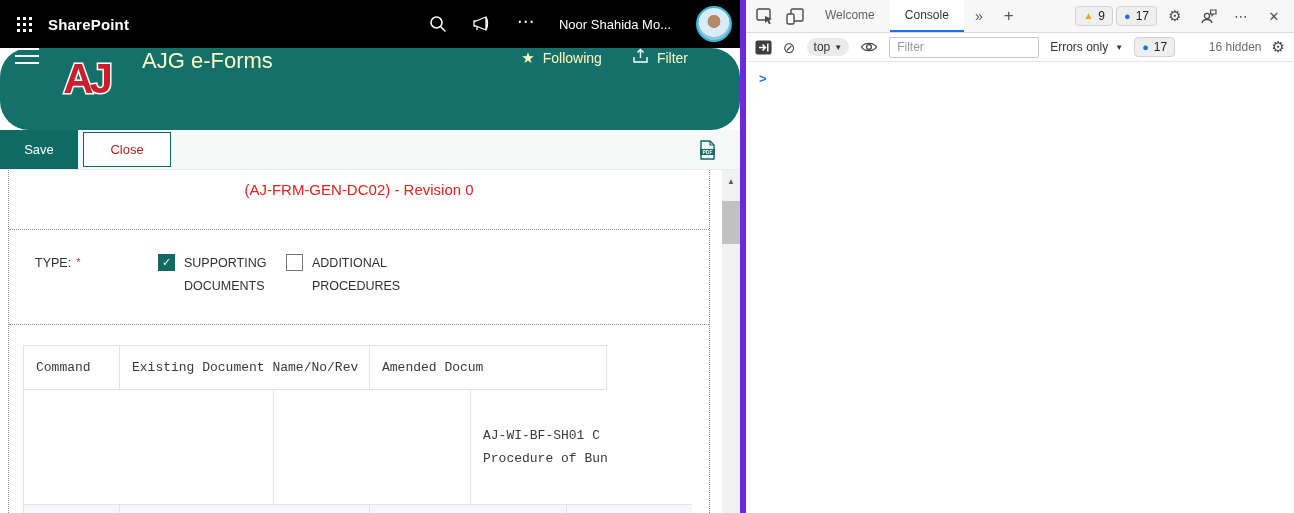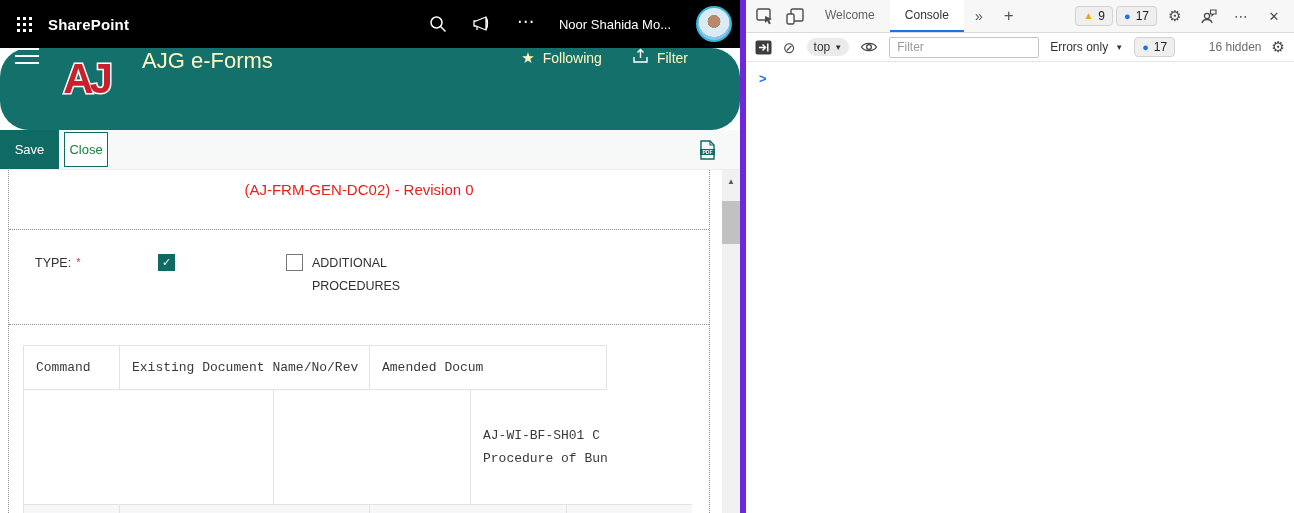--- a/index.html
+++ b/index.html
@@ -27,22 +27,22 @@
   .hamburger { width:42px; margin-left:6px; display:flex; flex-direction:column; gap:5px; align-items:center; cursor:pointer; }
   .hamburger i { display:block; width:24px; height:2px; background:#fff; }
   .logo { margin-left:10px; flex:0 0 auto; }
   .site-title { margin-left:28px; font-size:22px; font-weight:normal; }
   .hdr-right { margin-left:auto; display:flex; align-items:center; gap:30px; padding-right:52px; font-size:14px; }
   .hdr-action { display:flex; align-items:center; gap:8px; cursor:pointer; }
   .star-ic { font-size:15px; }
 
   
   .cmdbar { height:40px; background:#f7f8f8; border-bottom:1px solid #ececec; display:flex; align-items:stretch; flex:0 0 40px; }
-  .btn-save { width:59px; background:#0e6a63; color:#fff; font-size:13px; display:flex; align-items:center; justify-content:center; cursor:pointer; font-family:inherit; border:none; }
-  .btn-close { width:44px; margin:2px 8px 2px 5px; background:#fff; border:1px solid #0e6a63; color:#15803d; font-size:13px; display:flex; align-items:center; justify-content:center; cursor:pointer; font-family:inherit; }
+  .btn-save { width:78px; background:#0e6a63; color:#fff; font-size:13px; display:flex; align-items:center; justify-content:center; cursor:pointer; font-family:inherit; border:none; }
+  .btn-close { width:88px; margin:2px 8px 2px 5px; background:#fff; border:1px solid #0e6a63; color:#b91c1c; font-size:13px; display:flex; align-items:center; justify-content:center; cursor:pointer; font-family:inherit; }
   .pdf-wrap { margin-left:auto; margin-right:24px; align-self:center; cursor:pointer; display:flex; }
 
   
   .formwrap { flex:1 1 auto; position:relative; background:#fff; overflow:hidden; }
   .forminner { margin-left:8px; width:702px; height:100%; border-left:1px dotted #8f8f8f; border-right:1px dotted #8f8f8f; }
   .sec-title { height:60px; border-bottom:1px dotted #8f8f8f; text-align:center; padding-top:11px; }
   .red-title { color:#e8201a; font-size:15px; }
   .sec-type { height:95px; border-bottom:1px dotted #8f8f8f; display:flex; padding-top:22px; }
   .type-label { margin-left:26px; width:96px; font-size:12.5px; color:#323130; padding-top:4px; white-space:nowrap; }
   .req { color:#d13438; margin-left:5px; font-size:11px; vertical-align:top; }
@@ -193,20 +193,21 @@
 
         <div class="sec-type">
           <div class="type-label">
             <span>TYPE:</span><span class="req">*</span>
           </div>
           <div class="choices">
             <div class="choice w3">
               <span class="cbx checked">
                   <span>✓</span>
                 </span>
+              <span class="cbx-label">SUPPORTING DOCUMENTS</span>
             </div>
             <div class="choice w4">
               <span class="cbx"></span>
               <span class="cbx-label">ADDITIONAL PROCEDURES</span>
             </div>
           </div>
         </div>
 
         <div class="sec-table">
           <div class="grid">

